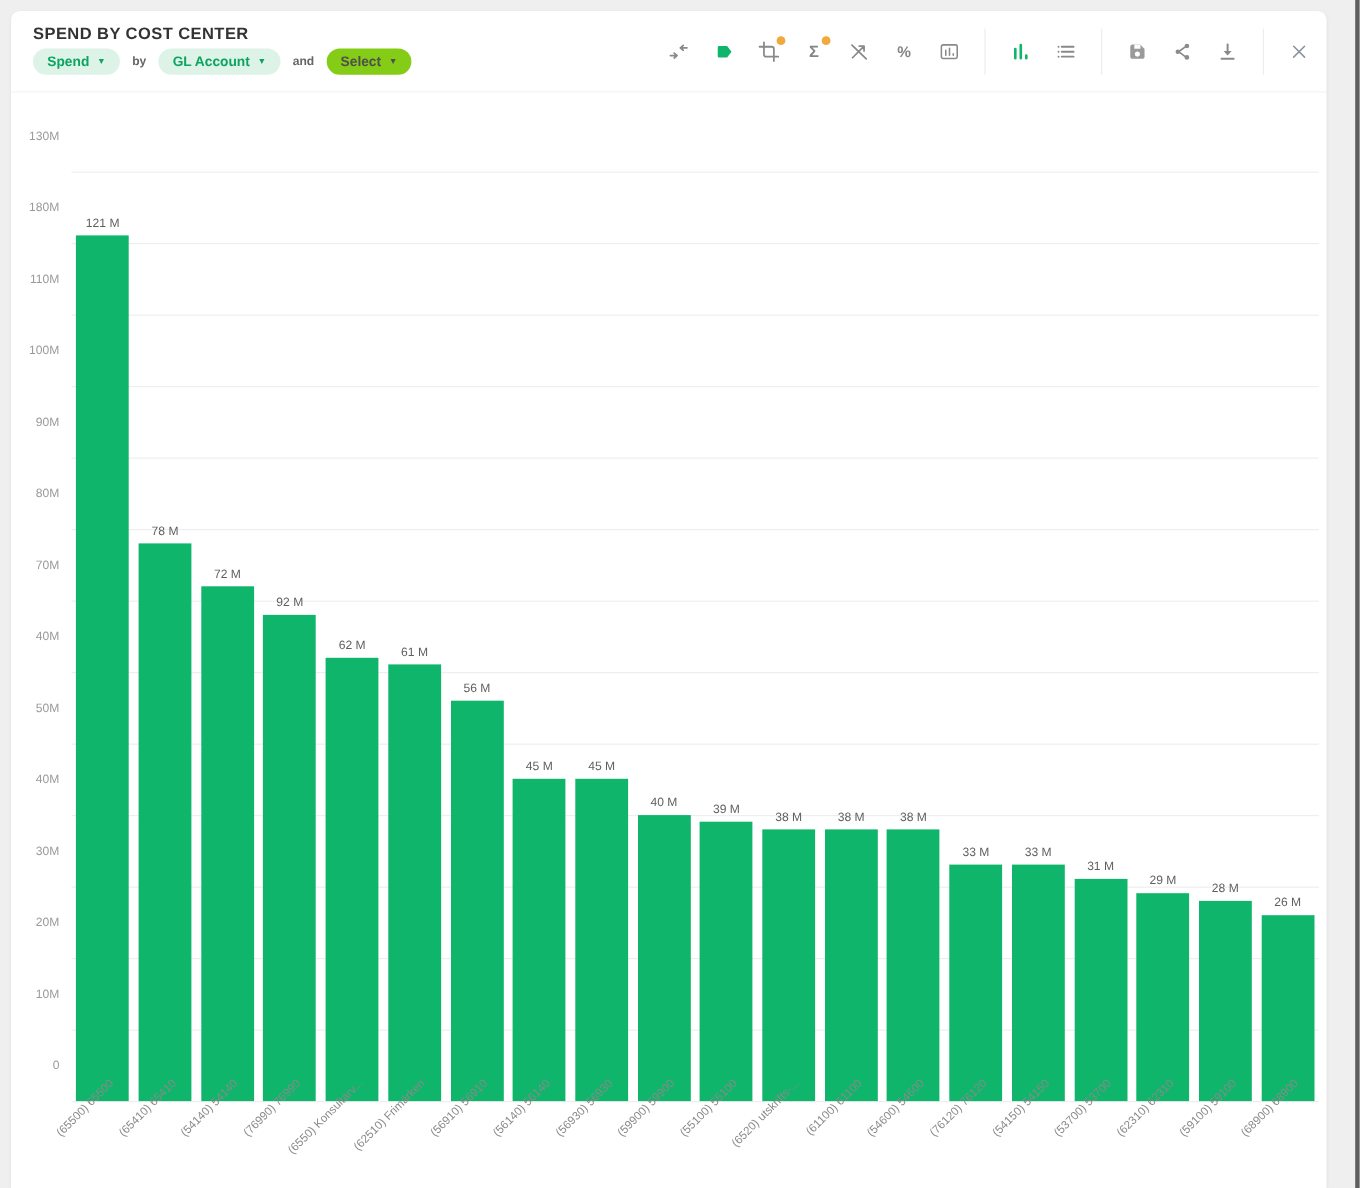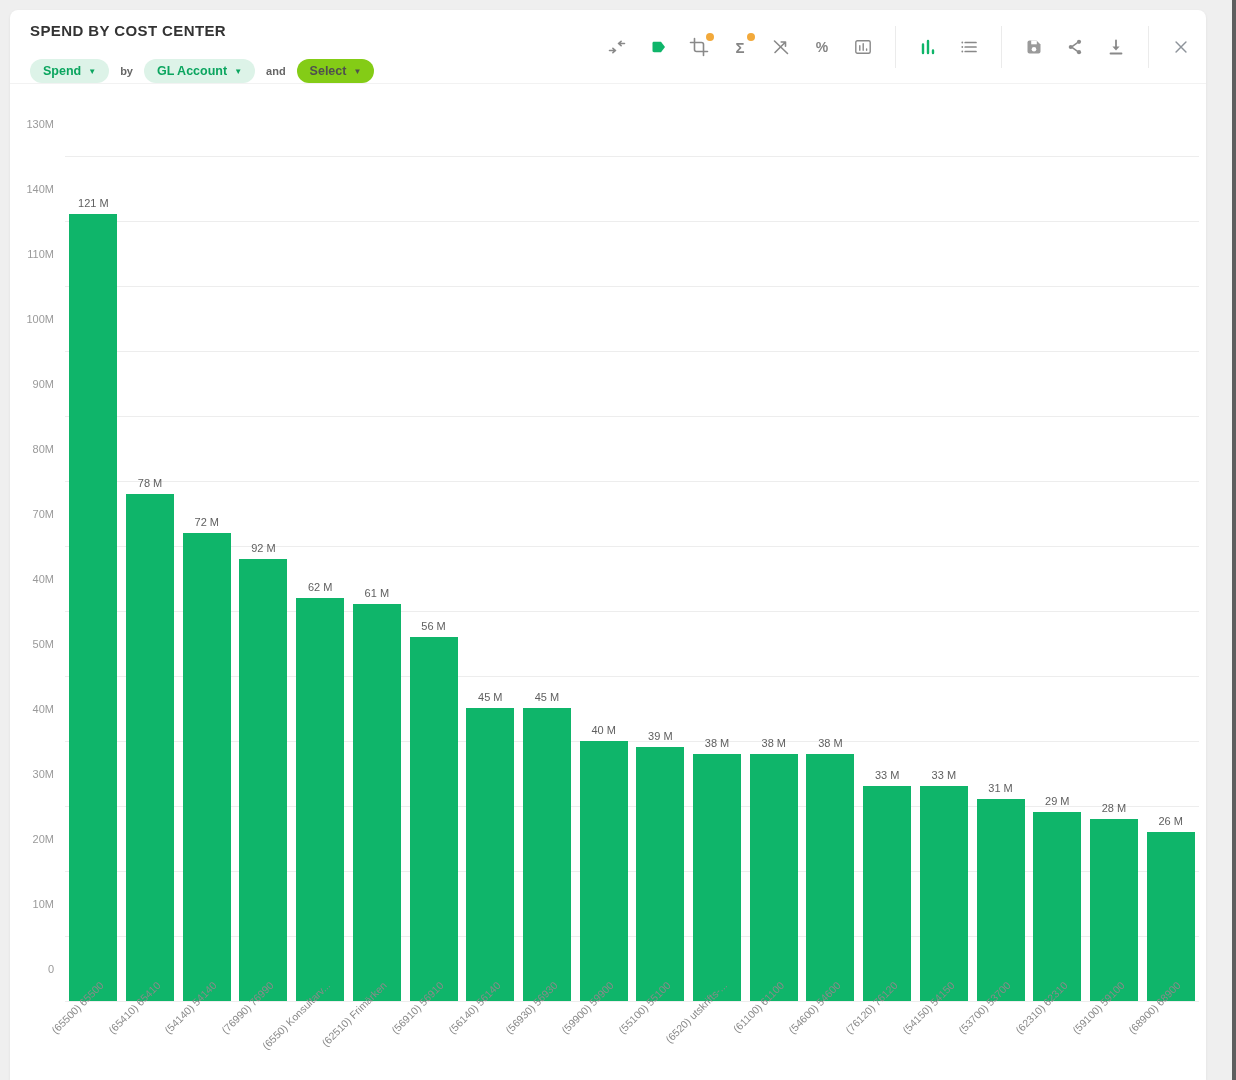--- a/index.html
+++ b/index.html
@@ -11,21 +11,21 @@
           box-shadow:0 1px 3px rgba(0,0,0,.07); }
 
   .right-edge-bar { position:absolute; right:0; top:0; width:4px; height:1080px;
                     background:#5e5e5e; z-index:5; }
 
   
   .header { position:absolute; top:0; left:0; right:0; height:74px;
             border-bottom:1px solid #f2f2f2; }
   .title { position:absolute; top:12px; left:20px; font-size:15px; font-weight:bold;
            letter-spacing:.4px; color:#333; }
-  .chips { position:absolute; top:34px; left:20px; display:flex; align-items:center; gap:11px;margin-top:15px; }
+  .chips { position:absolute; top:34px; left:20px; display:flex; align-items:center; gap:11px; }
   .chip  { display:inline-flex; align-items:center; gap:7px; height:24px; padding:0 13px;
            border-radius:12px; font-size:12.5px; font-weight:bold; cursor:pointer; white-space:nowrap; }
   .chip-green { background:#ddf3e8; color:#0ba55f; }
   .chip-gray  { background:#84cc16; color:#4f4f4f; }
   .caret { font-size:8px; line-height:1; transform:translateY(.5px); }
   .conn  { font-size:11px; font-weight:bold; color:#666; }
 
   
   .toolbar { position:absolute; top:0; right:14px; height:74px;
              display:flex; align-items:center; gap:19px; }
@@ -163,21 +163,21 @@
       <div class="ytick" style="top: 709px;">20M</div>
       <div class="ytick" style="top: 644px;">30M</div>
       <div class="ytick" style="top: 579px;">40M</div>
       <div class="ytick" style="top: 514px;">50M</div>
       <div class="ytick" style="top: 449px;">40M</div>
       <div class="ytick" style="top: 384px;">70M</div>
       <div class="ytick" style="top: 319px;">80M</div>
       <div class="ytick" style="top: 254px;">90M</div>
       <div class="ytick" style="top: 189px;">100M</div>
       <div class="ytick" style="top: 124px;">110M</div>
-      <div class="ytick" style="top: 59px;">140M</div>
+      <div class="ytick" style="top: 59px;">180M</div>
       <div class="ytick" style="top: -6px;">130M</div>
     </div>
   <div class="plot">
       <div class="gridline" style="top: 845px;"></div>
       <div class="gridline" style="top: 780px;"></div>
       <div class="gridline" style="top: 715px;"></div>
       <div class="gridline" style="top: 650px;"></div>
       <div class="gridline" style="top: 585px;"></div>
       <div class="gridline" style="top: 520px;"></div>
       <div class="gridline" style="top: 455px;"></div>

